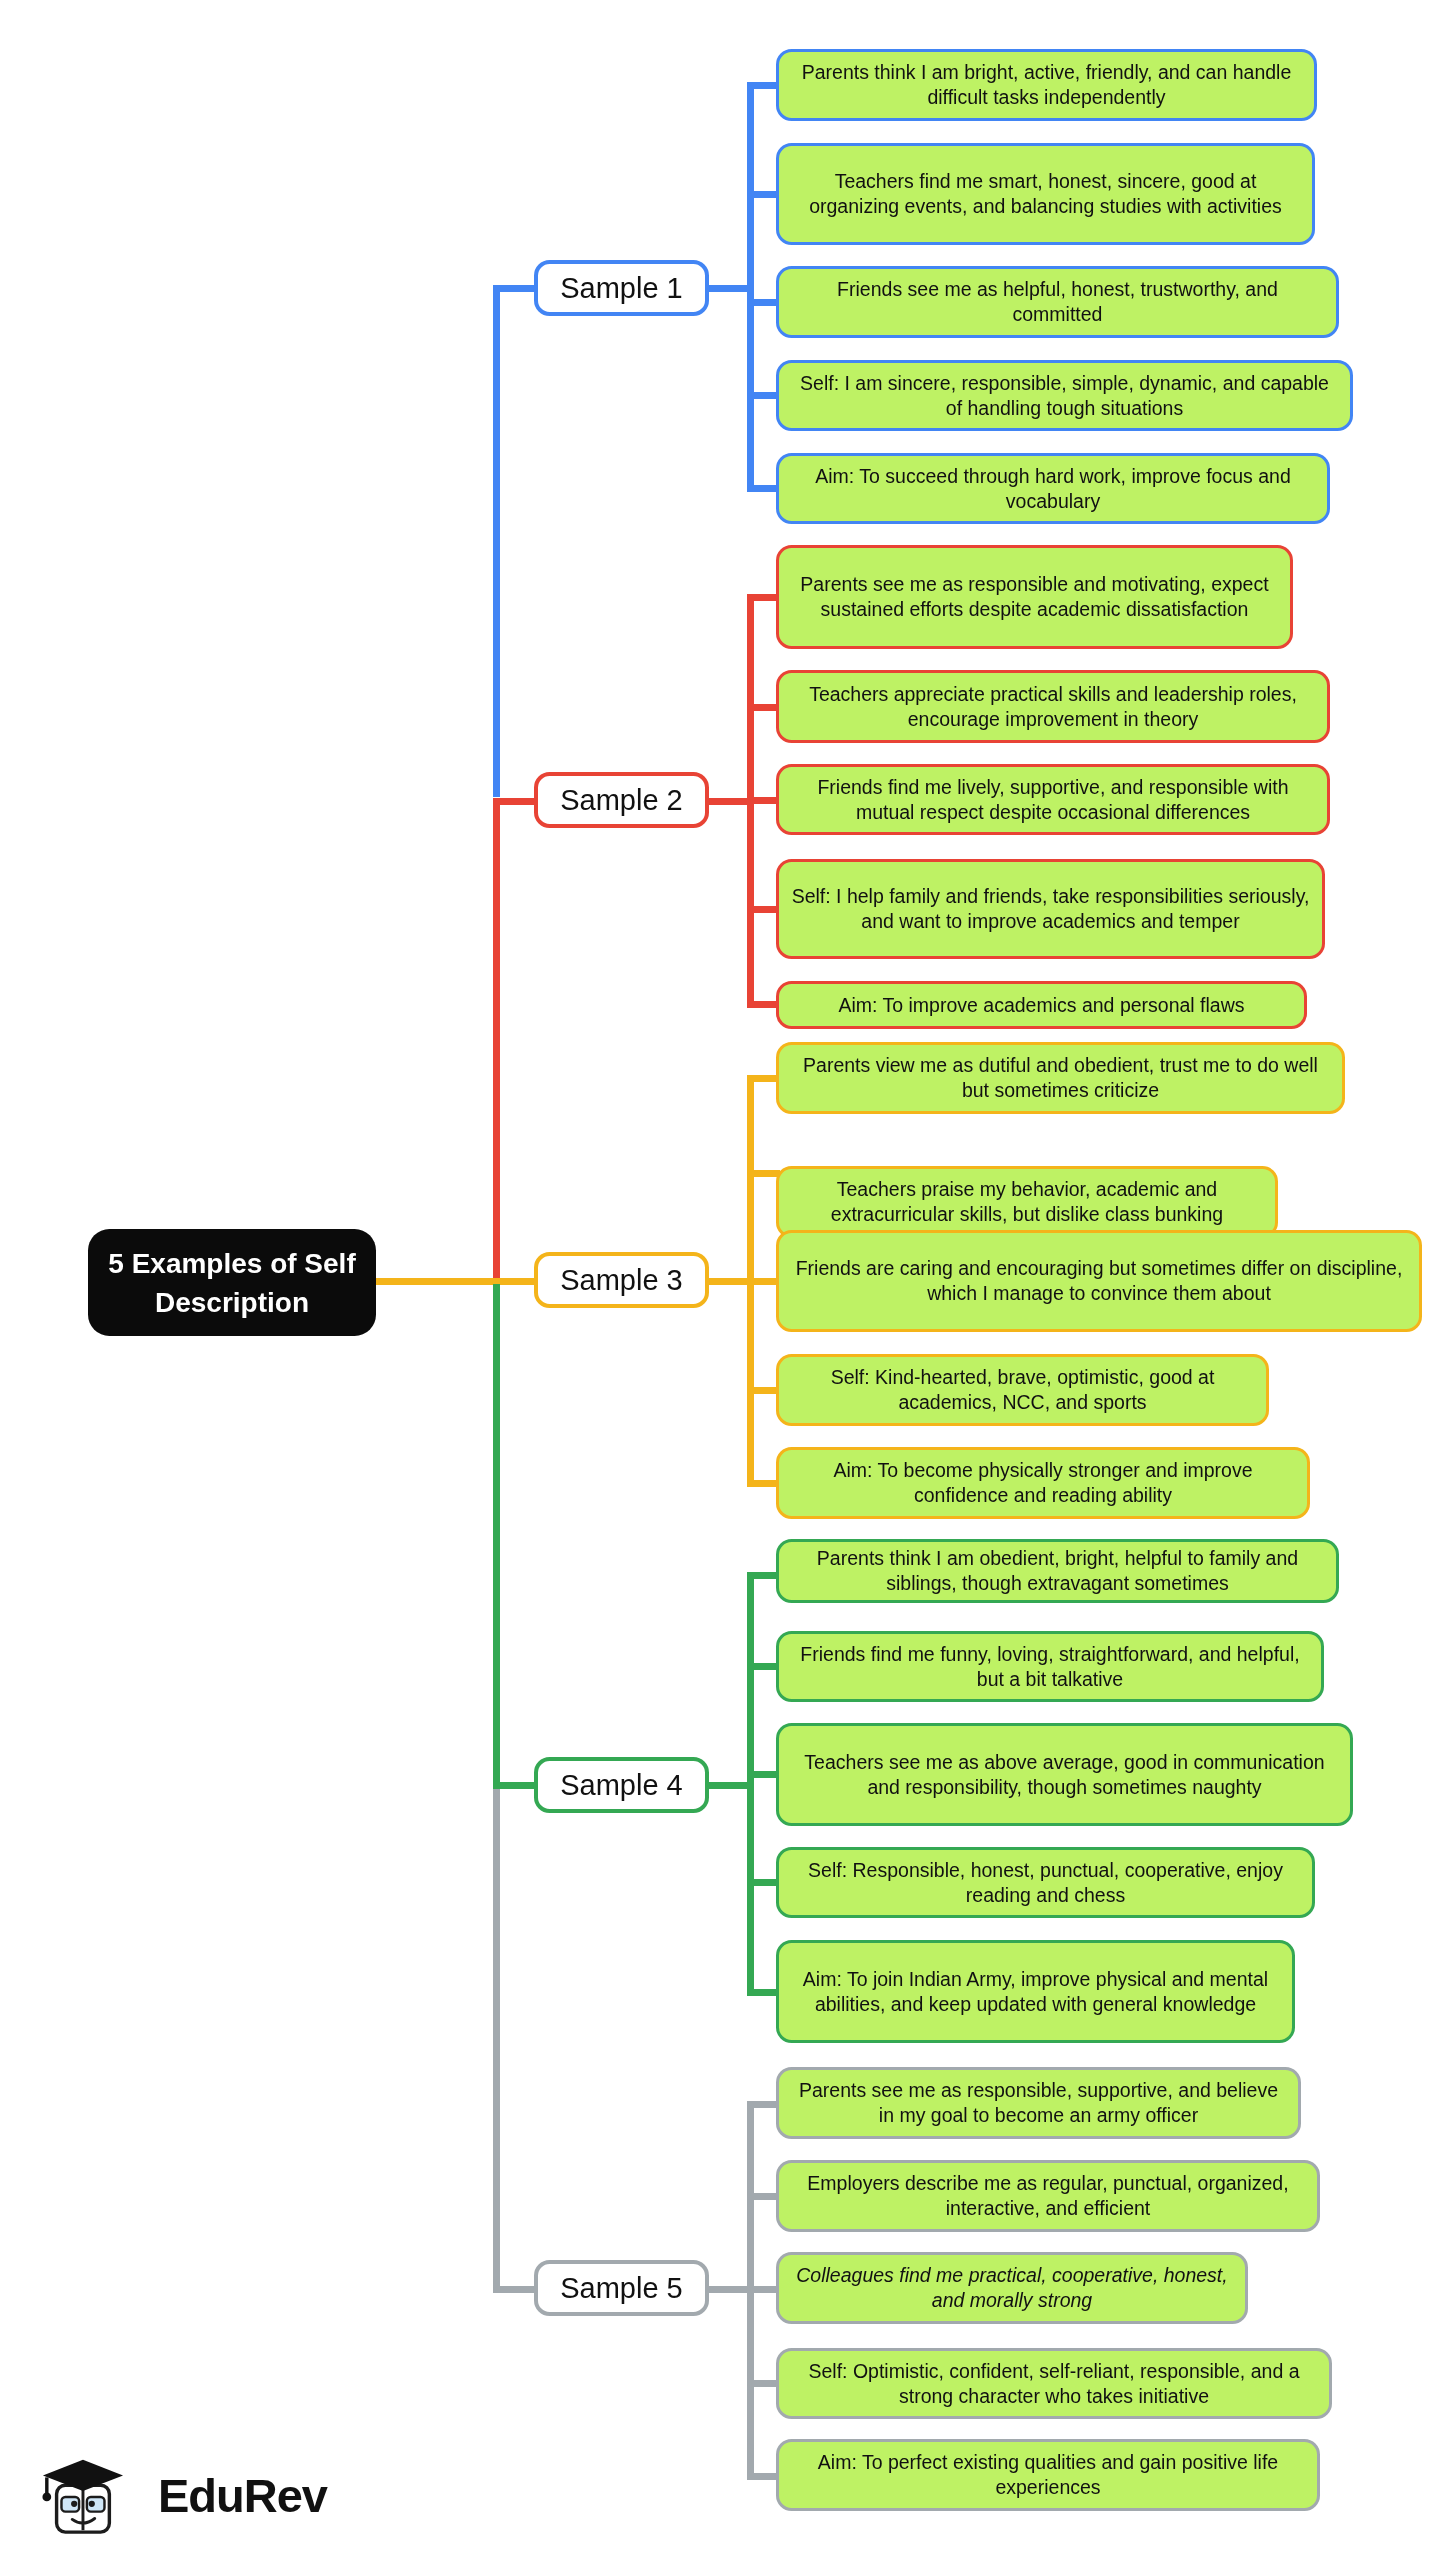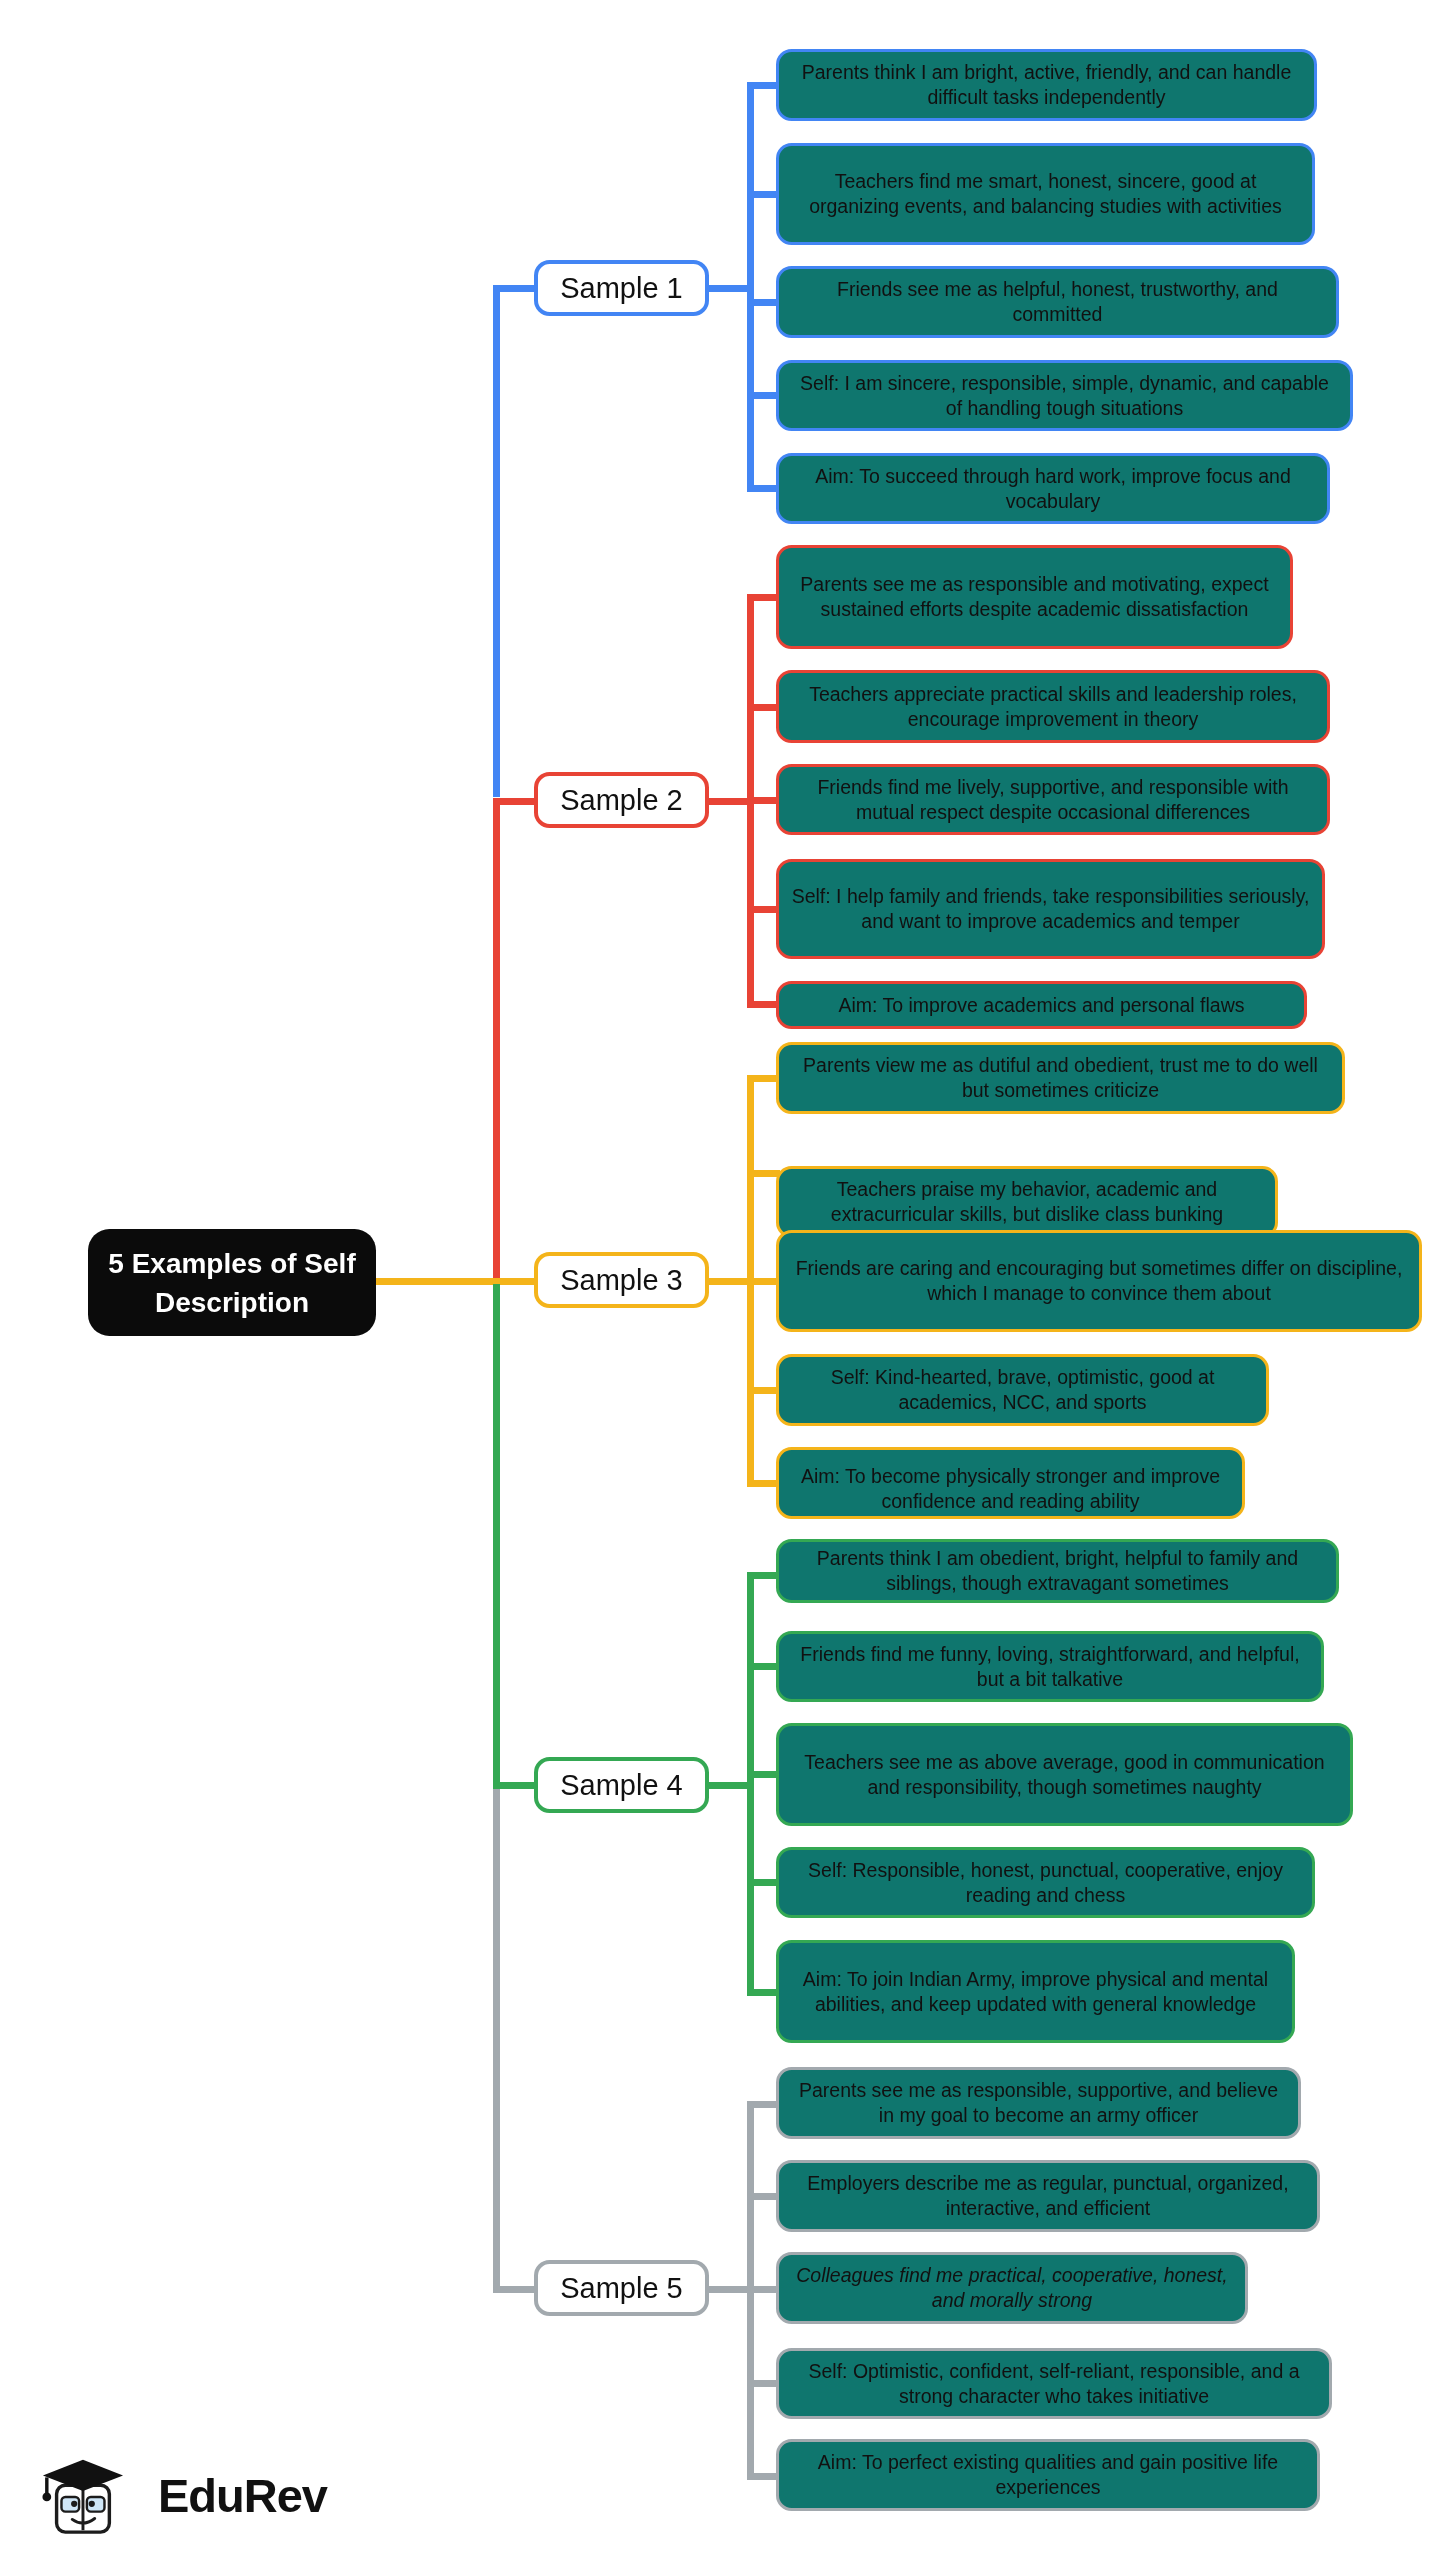--- a/index.html
+++ b/index.html
@@ -6,21 +6,21 @@
   .canvas{
     position:relative;width:1454px;height:2563px;background:#ffffff;
     font-family:"Liberation Sans","DejaVu Sans",sans-serif;color:#111;
     overflow:hidden;
   }
   .group{display:contents;}
   .line{position:absolute;background:var(--c);z-index:0;}
   .node{
     position:absolute;box-sizing:border-box;z-index:1;
     display:flex;align-items:center;justify-content:center;
-    background:#0f766e;border:3.9px solid var(--c);border-radius:15.6px;
+    background:#bef264;border:3.9px solid var(--c);border-radius:15.6px;
     font-size:19.5px;line-height:25px;text-align:center;padding:1.9px 11.7px;
   }
   .label-node{
     position:absolute;box-sizing:border-box;z-index:1;
     left:534px;width:175px;height:56px;
     display:flex;align-items:center;justify-content:center;
     background:#fff;border:4.9px solid var(--c);border-radius:15.6px;
     font-size:29px;color:#111;
   }
   .root-node{
@@ -121,21 +121,21 @@
     </div>
     <div class="node" style="left:776px;top:1136px;width:502px;height:72px;margin-top:30px;">
       <span>Teachers praise my behavior, academic and extracurricular skills, but dislike class bunking</span>
     </div>
     <div class="node" style="left:776px;top:1230px;width:646px;height:102px;">
       <span>Friends are caring and encouraging but sometimes differ on discipline, which I manage to convince them about</span>
     </div>
     <div class="node" style="left:776px;top:1354px;width:493px;height:72px;">
       <span>Self: Kind-hearted, brave, optimistic, good at academics, NCC, and sports</span>
     </div>
-    <div class="node" style="left:776px;top:1447px;width:469px;height:72px;align-items:flex-end;">
+    <div class="node" style="left:776px;top:1447px;width:534px;height:72px;">
       <span>Aim: To become physically stronger and improve confidence and reading ability</span>
     </div>
   </div>
 
   
   <div class="group" style="--c: #34a853;">
     <div class="line" style="left:493px;top:1284px;width:6.8px;height:498px;"></div>
     <div class="line" style="left:493px;top:1782px;width:45px;height:6.8px;"></div>
     <div class="label-node" style="top:1757px;">
       <span>Sample 4</span>

